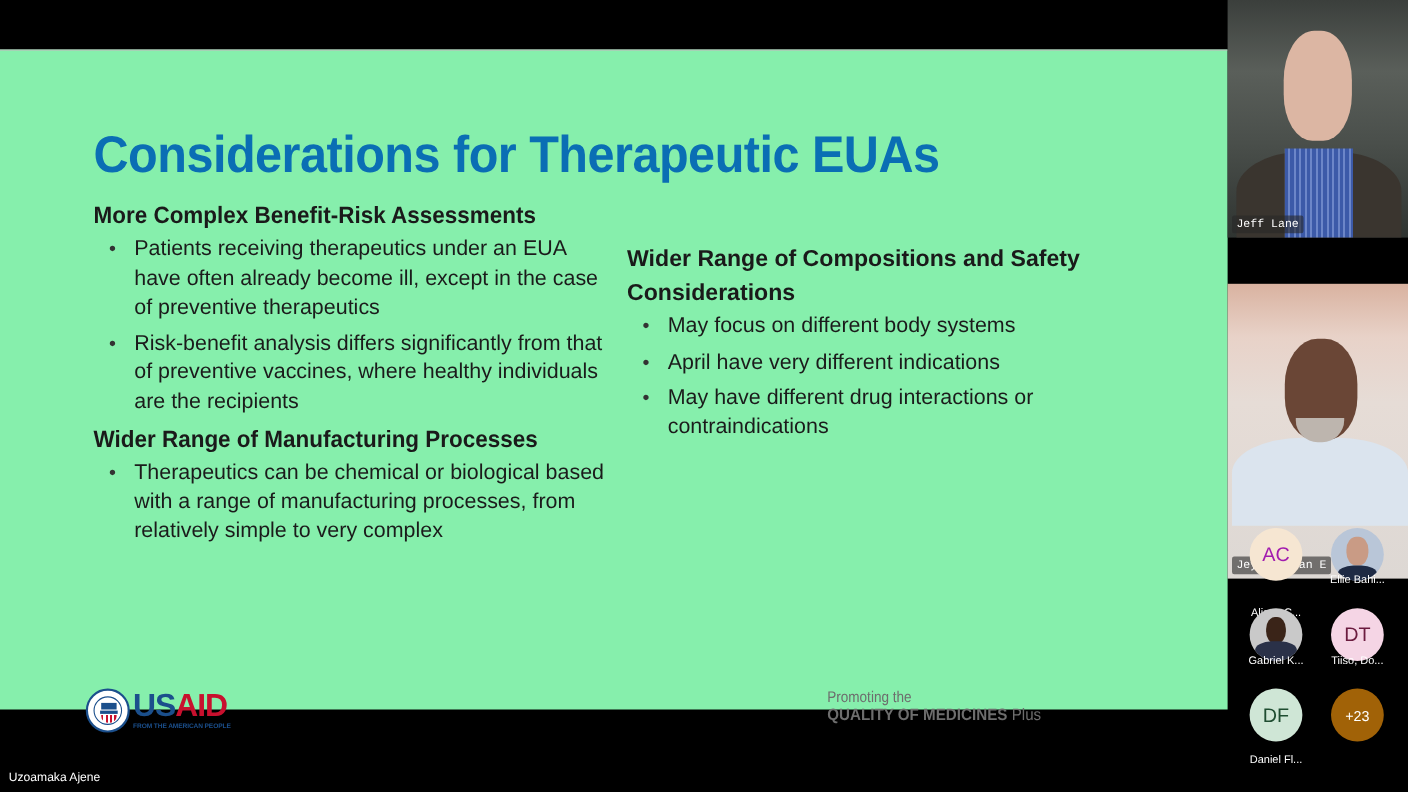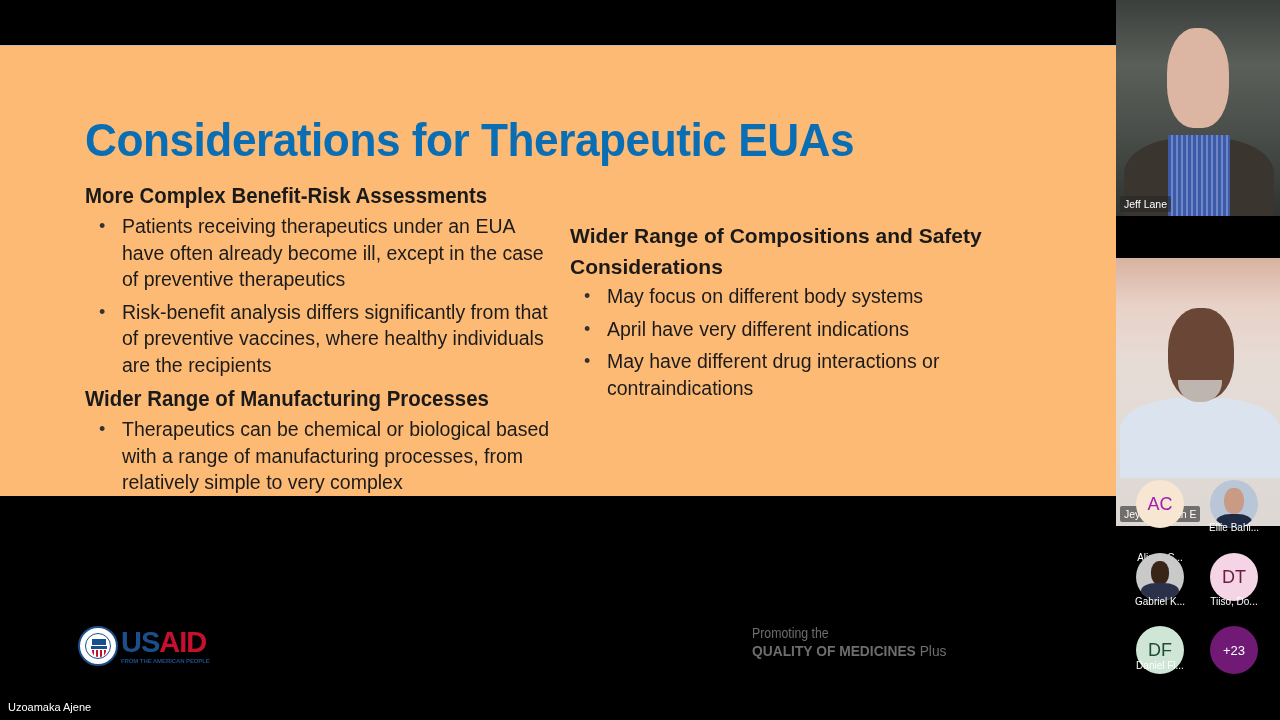--- a/index.html
+++ b/index.html
@@ -1,20 +1,20 @@
 <!DOCTYPE html>
 <html><head>
 <meta charset="utf-8">
 <style>
   * { box-sizing: border-box; margin: 0; padding: 0; }
   html, body { width: 1280px; height: 720px; background: #000; overflow: hidden; font-family: "Liberation Sans", sans-serif; }
   .stage { position: relative; width: 1280px; height: 720px; background: #000; }
 
   
-  .slide { position: absolute; left: 0; top: 45px; width: 1116px; height: 451px; background: #fdba74; border-top: 1px solid #bdbdbd; padding-left: 28px; }
+  .slide { position: absolute; left: 0; top: 45px; width: 1116px; height: 600px; background: #86efac; border-top: 1px solid #bdbdbd; padding-left: 28px; }
   .slide-title { position: absolute; left: 85px; top: 66px; font-size: 47px; font-weight: bold; color: #0a6eb4; letter-spacing: -0.5px; white-space: nowrap; transform: scaleX(0.94); transform-origin: left center; }
   .col { position: absolute; color: #1b1b1b; }
   .col-left { left: 85px; top: 135px; width: 470px; }
   .col-right { left: 570px; top: 174px; width: 450px; }
   .sec-heading { font-size: 21.5px; font-weight: bold; line-height: 31px; color: #1a1a1a; transform: scaleX(0.95); transform-origin: left center; white-space: nowrap; }
   .sec-heading.wrap { white-space: normal; width: 440px; transform: none; font-size: 21px; }
   ul.bullets { list-style: none; margin: 1px 0 4px 0; }
   ul.bullets li { position: relative; padding-left: 37px; font-size: 19.5px; line-height: 26.5px; margin-bottom: 6px; color: #1b1b1b; }
   ul.bullets li::before { content: "\2022"; position: absolute; left: 14px; top: 0; font-size: 18px; color: #333; }
 
@@ -32,21 +32,21 @@
 
   .logo-pqm { position: absolute; left: 752px; top: 580px; color: #6d6d6d; line-height: 1; }
   .pqm-line1 { font-size: 14px; transform: scaleX(0.88); transform-origin: left; white-space: nowrap; }
   .pqm-line2 { font-size: 15px; font-weight: bold; margin-top: 3px; white-space: nowrap; transform: scaleX(0.92); transform-origin: left; }
   .pqm-line2 .plus { font-weight: normal; }
 
   
   .presenter-label { position: absolute; left: 8px; top: 701px; font-size: 11px; color: #fff; }
 
   
-  .video-tile { position: absolute; left: 1116px; width: 164px; overflow: hidden; }
+  .video-tile { position: absolute; left: 1116px; width: 164px; overflow: hidden; font-family: Liberation Mono, monospace; }
   .tile-1 { top: 0; height: 216px; background: linear-gradient(180deg, #3b3f3c 0%, #5a5f5a 30%, #4a4f4b 60%, #2f3431 100%); }
   .tile-2 { top: 218px; height: 268px; background: linear-gradient(180deg, #d9b2a0 0%, #e8d2c8 18%, #e6dcd6 40%, #ddd8d4 100%); margin-top: 40px; }
   .tile-label { position: absolute; left: 4px; bottom: 4px; background: rgba(40,40,40,0.6); color: #fff; font-size: 10.5px; padding: 2px 4px; border-radius: 2px; }
   .face { position: absolute; border-radius: 45% 45% 42% 42%; }
   .body { position: absolute; border-radius: 40% 40% 0 0; }
 
   .avatar-grid { position: absolute; left: 1124px; top: 480px; width: 150px; }
   .avatar { position: absolute; width: 48px; height: 48px; border-radius: 50%; display: flex; align-items: center; justify-content: center; font-size: 18px; overflow: hidden; }
   .avatar-name { position: absolute; width: 70px; text-align: center; font-size: 10px; color: #fff; white-space: nowrap; }
 </style>
@@ -134,20 +134,20 @@
     <div class="avatar-name" style="left:1px; top:116px;">Gabriel K...</div>
 
     <div class="avatar" id="av3" style="left: 86px; top: 73px; background: rgb(245, 213, 229); color: rgb(107, 28, 63);">
         <span>DT</span>
       </div>
     <div class="avatar-name" style="left:75px; top:116px;">Tiiso, Do...</div>
 
     <div class="avatar" id="av4" style="left: 12px; top: 146px; background: rgb(207, 230, 214); color: rgb(31, 77, 49);">
         <span>DF</span>
       </div>
-    <div class="avatar-name" style="left:1px; top:180px;">Daniel Fl...</div>
+    <div class="avatar-name" style="left:1px; top:206px;">Daniel Fl...</div>
 
-    <div class="avatar" id="av5" style="left: 86px; top: 146px; font-size: 13px; background: #701a75; color: rgb(255, 255, 255);">
+    <div class="avatar" id="av5" style="left: 86px; top: 146px; font-size: 13px; background: #a16207; color: rgb(255, 255, 255);">
         <span>+23</span>
       </div>
   </div>
 
 </div>
 
 </body></html>

